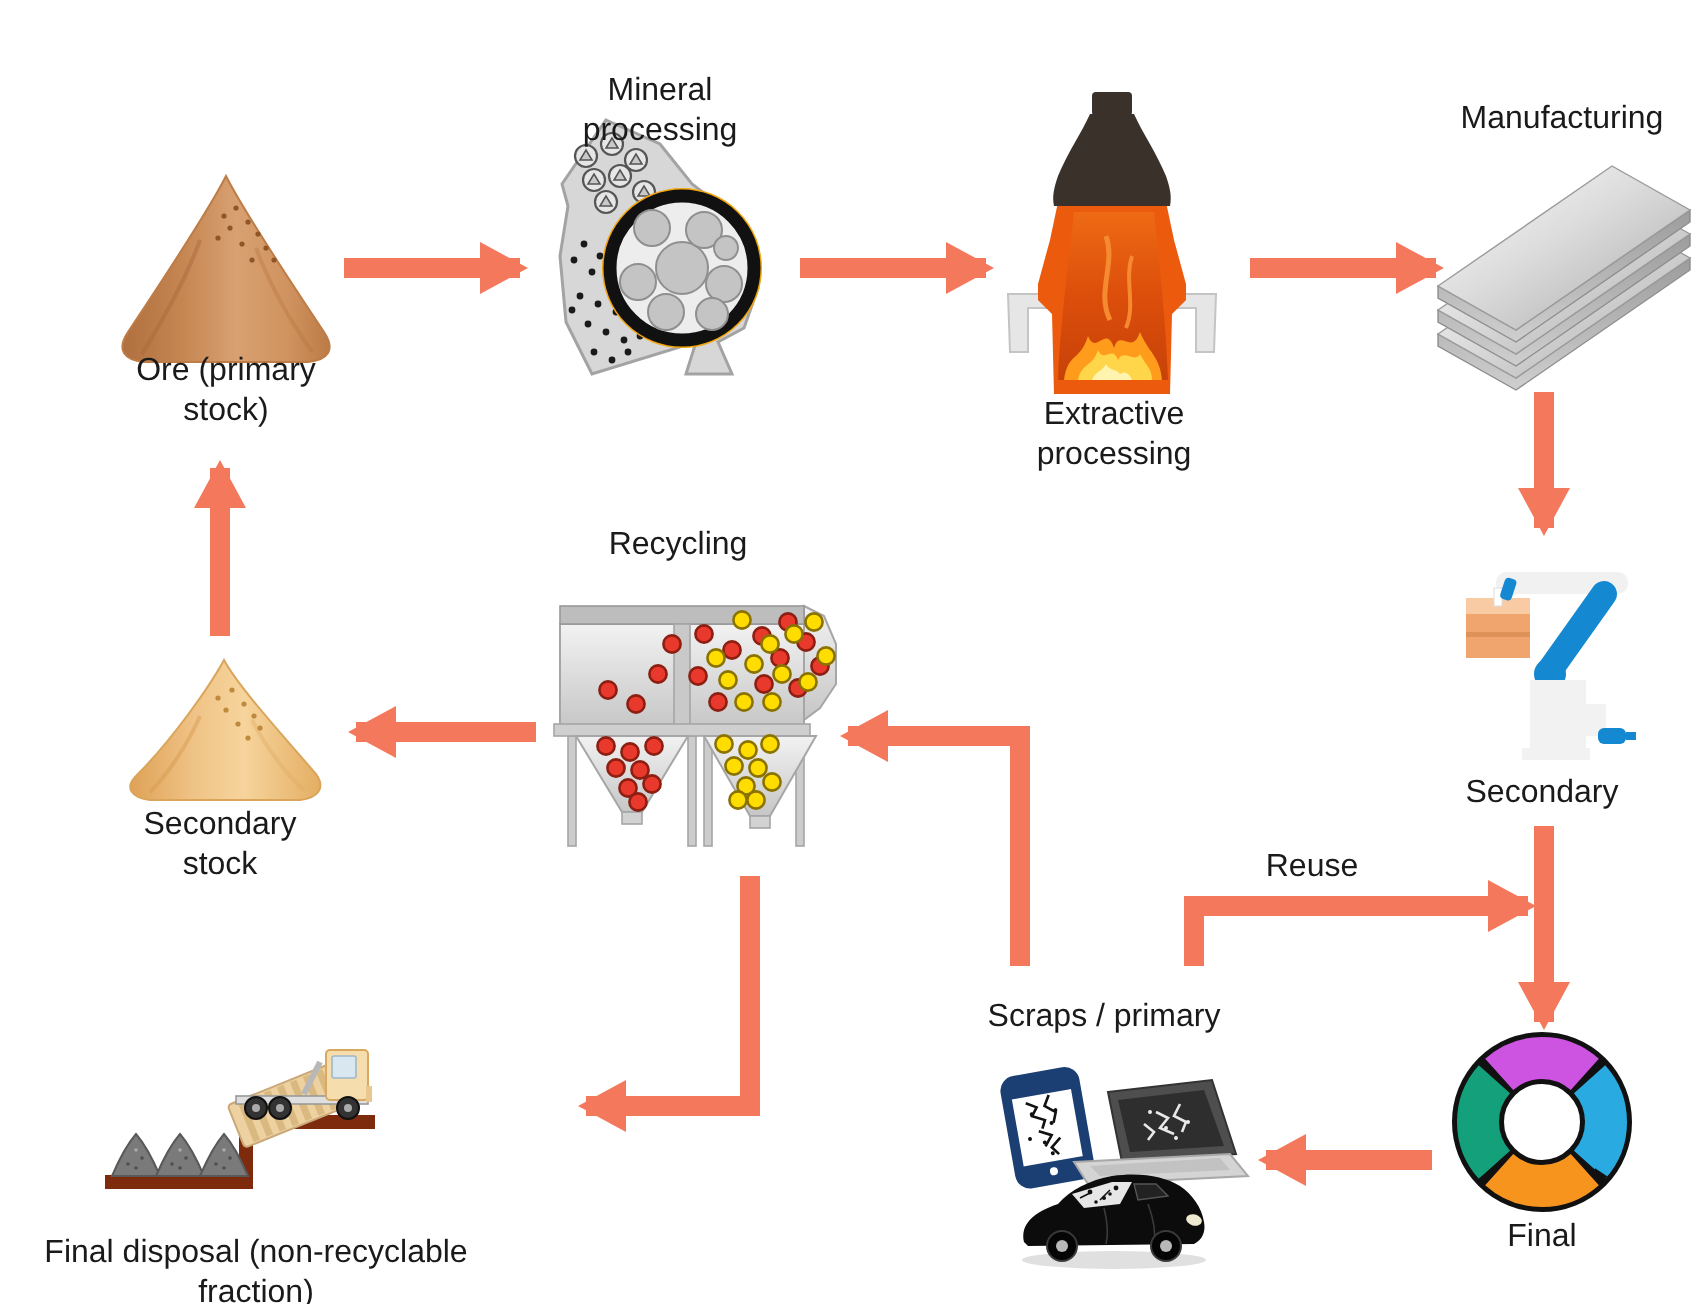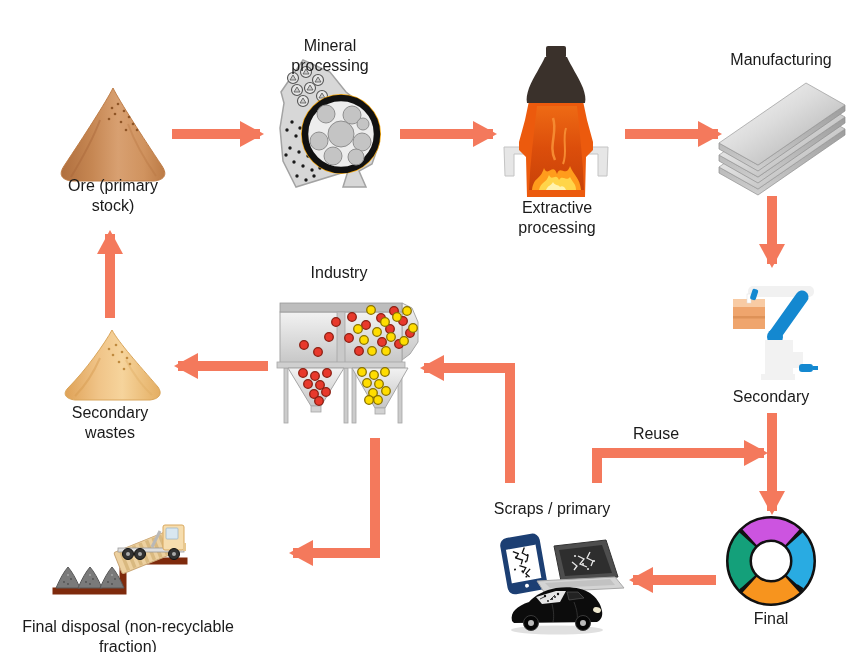--- a/index.html
+++ b/index.html
@@ -405,17 +405,17 @@
 </svg>
 
 <div class="label" style="left:53px;  top:176px; width:120px;">Ore (primary stock)</div>
 <div class="label" style="left:280px; top:8px;   width:100px;margin-top:28px;">Mineral processing</div>
 <div class="label" style="left:507px; top:198px; width:100px;">Extractive processing</div>
 <div class="label" style="left:701px; top:50px;  width:160px;">Manufacturing</div>
 <div class="label" style="left:711px; top:387px; width:120px;">Secondary</div>
 <div class="label" style="left:616px; top:424px; width:80px;">Reuse</div>
 <div class="label" style="left:721px; top:609px; width:100px;">Final</div>
 <div class="label" style="left:462px; top:499px; width:180px;">Scraps / primary</div>
-<div class="label" style="left:279px; top:263px; width:120px;">Industry</div>
-<div class="label" style="left:65px;  top:403px; width:90px;">Secondary wastes</div>
+<div class="label" style="left:279px; top:263px; width:120px;">Recycling</div>
+<div class="label" style="left:65px;  top:403px; width:90px;">Secondary stock</div>
 <div class="label" style="left:18px;   top:601px; width:220px;margin-top:16px;">Final disposal (non-recyclable fraction)</div>
 
 </div>
 
 </body></html>

